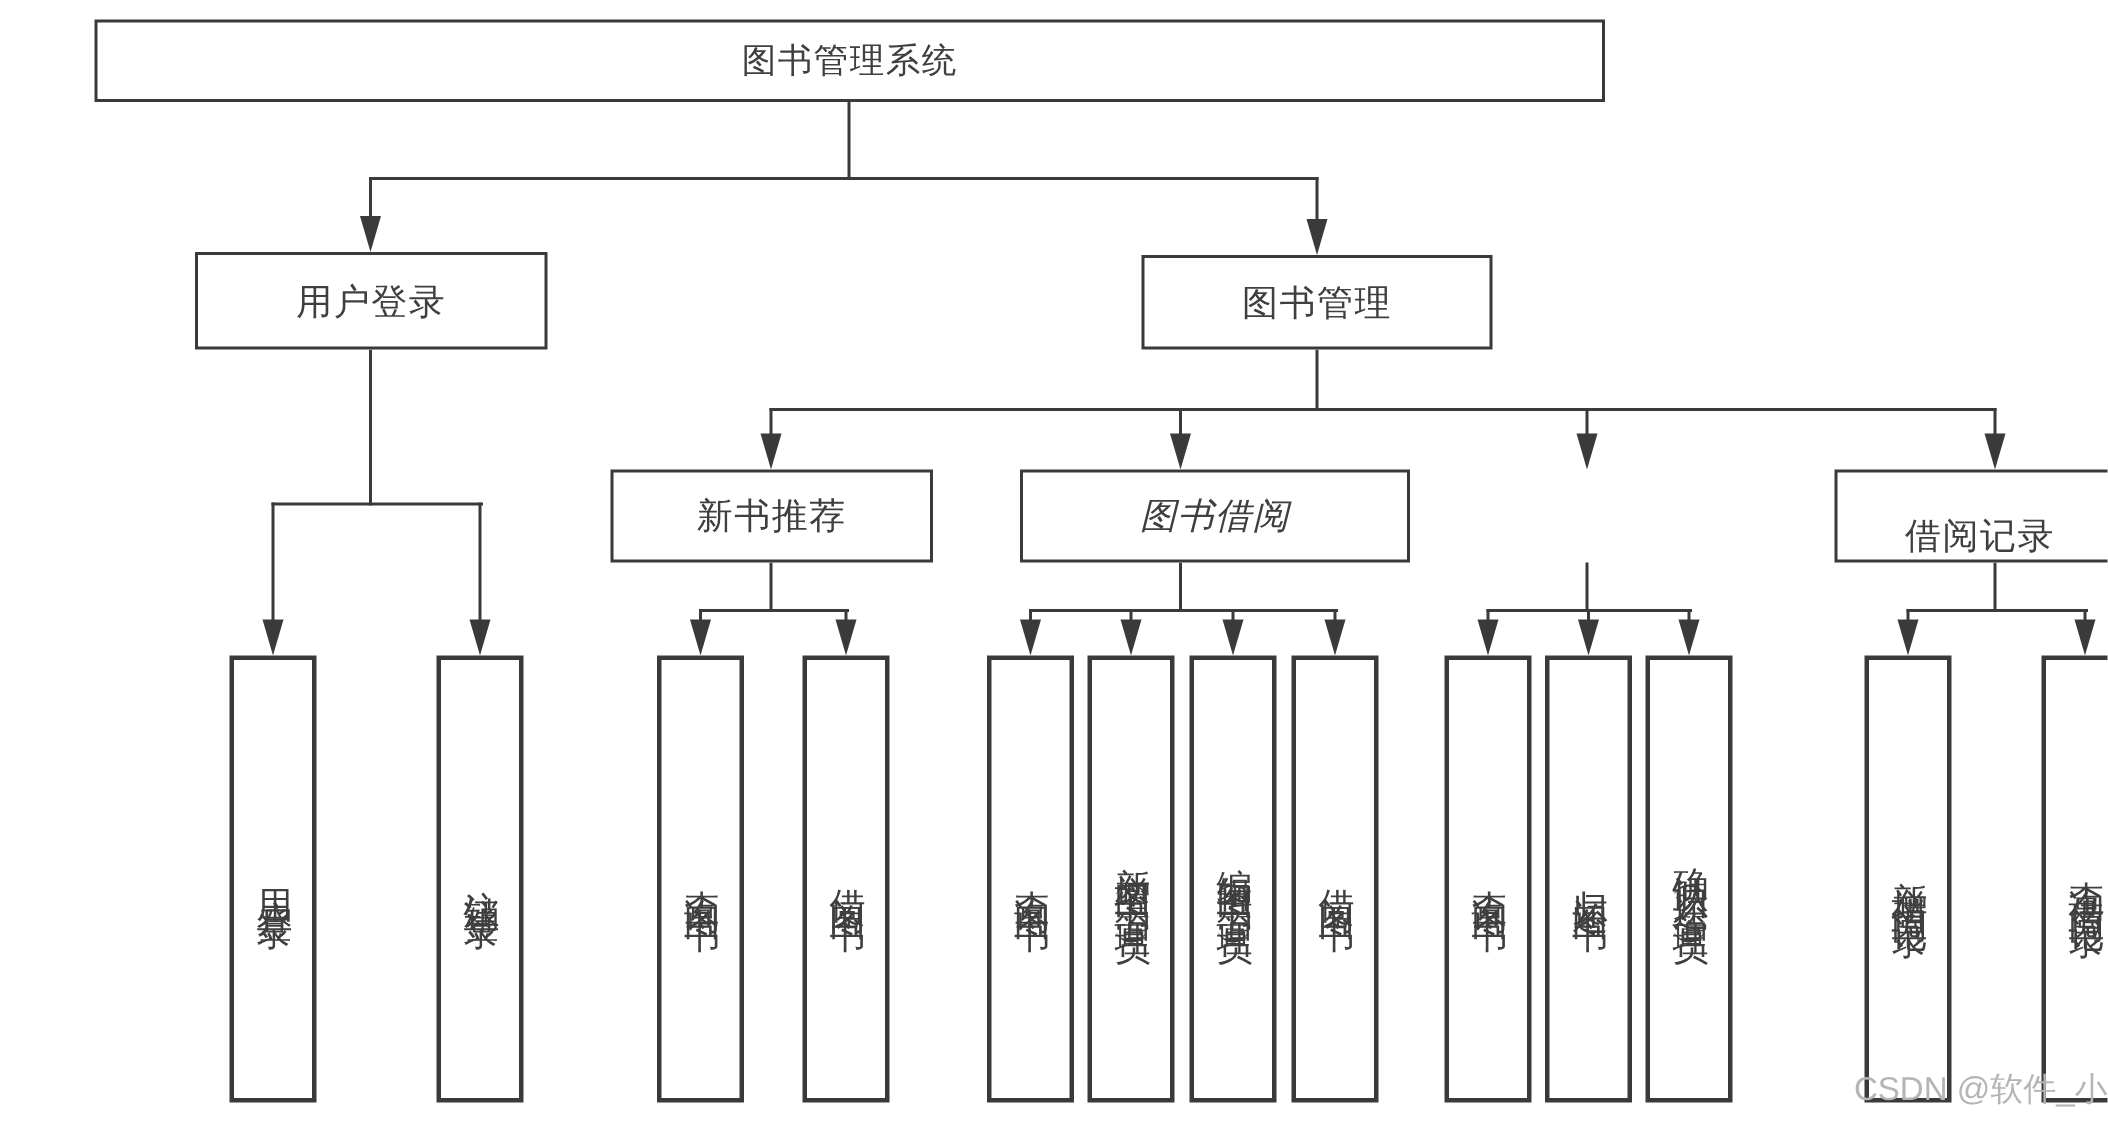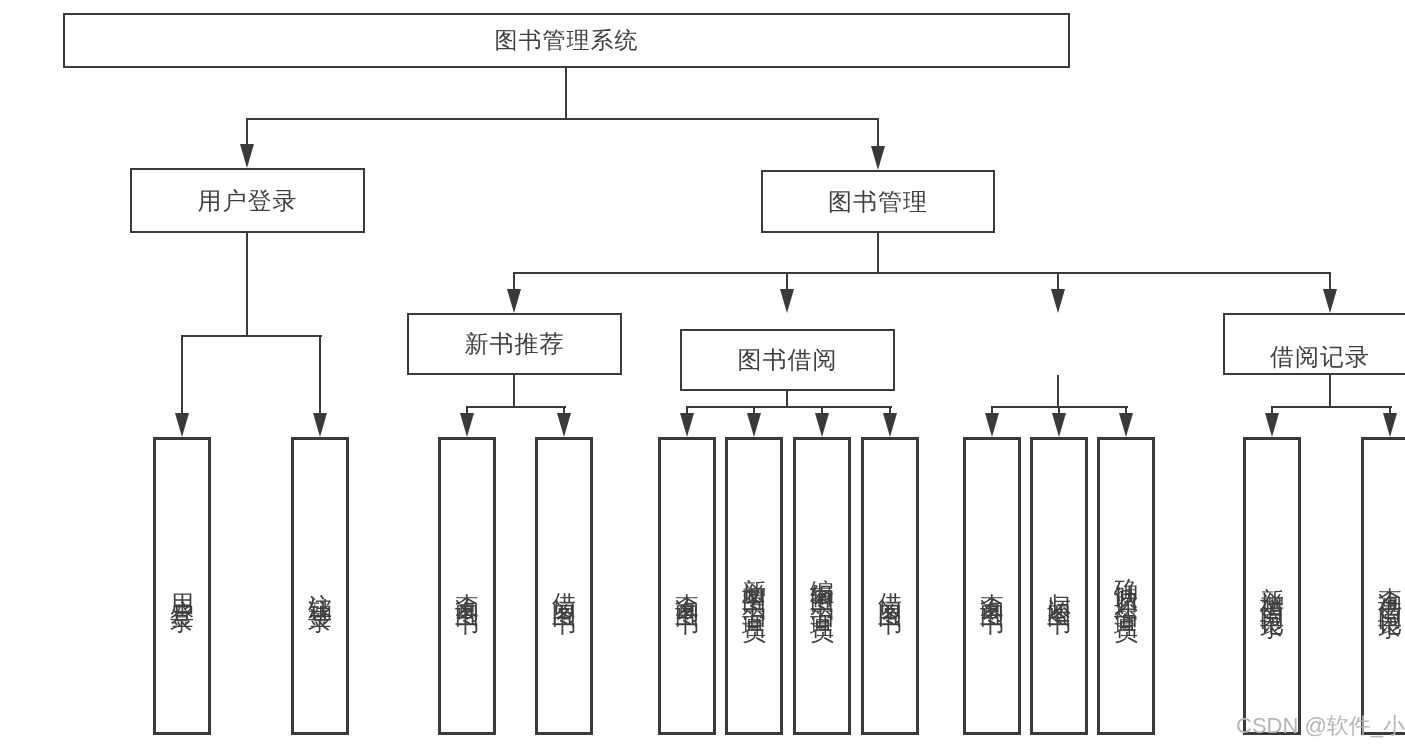--- a/index.html
+++ b/index.html
@@ -135,21 +135,21 @@
   </div>
 
   <div class="node" style="left:359px;top:313px;width:215px;height:62px;">
     <span>新书推荐</span>
   </div>
 
   <div class="node" style="left:713px;top:170px;width:234px;height:63px;">
     <span>图书管理</span>
   </div>
 
-  <div class="node" style="left:632px;top:329px;width:215px;height:62px;">
+  <div class="node" style="left:632px;top:313px;width:260px;height:62px;font-style:italic;">
     <span>图书借阅</span>
   </div>
 
 
   <div class="node" style="left:1175px;top:313px;width:194px;height:62px;align-items:flex-end;">
     <span>借阅记录</span>
   </div>
 
   <div class="vnode" style="left:105px;top:437px;width:58px;height:298px;">
     <span>用户登录</span>

